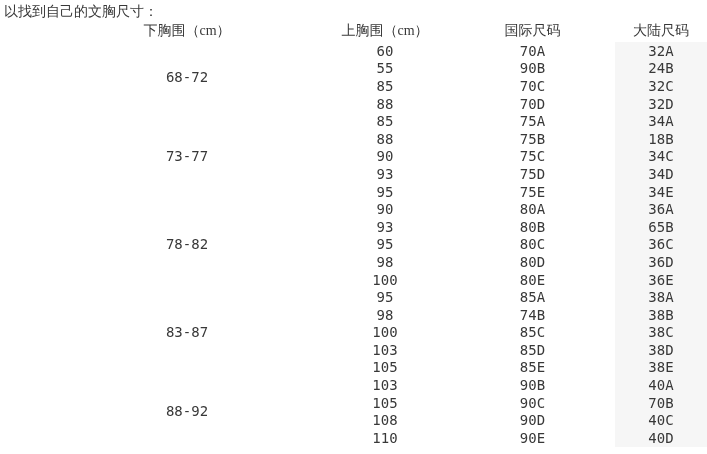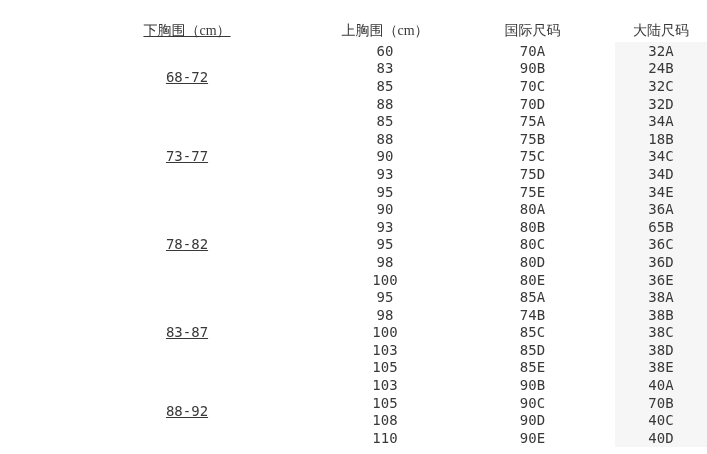--- a/index.html
+++ b/index.html
@@ -45,28 +45,29 @@
   }
   td {
     height: 17.6px;
     font-size: 14px;
     text-align: center;
     vertical-align: middle;
     color: #383838;
     font-family: "DejaVu Sans Mono", "Liberation Mono", monospace;
     white-space: nowrap;
   }
-  th.c1, td.c1 { padding-left: 54px; text-decoration: underline; }
+  th.c1, td.c1 { padding-left: 54px; }
   td.c1 { vertical-align: middle; }
   td.c4 { background: #f6f6f6; margin-top: 24px; }
 </style>
 </head>
 <body>
 
 <div class="page">
+  <div class="title">以找到自己的文胸尺寸：</div>
 
   <table class="size-table">
     <colgroup>
       <col class="w1">
         <col class="w2">
         <col class="w3">
         <col class="w4">
     </colgroup>
     <thead>
       <tr>
@@ -77,21 +78,21 @@
       </tr>
     </thead>
     <tbody>
         <tr>
           <td class="c1" rowspan="4">68-72</td>
           <td class="c2">60</td>
           <td class="c3">70A</td>
           <td class="c4">32A</td>
         </tr>
         <tr>
-          <td class="c2">83</td>
+          <td class="c2">55</td>
           <td class="c3">90B</td>
           <td class="c4">24B</td>
         </tr>
         <tr>
           <td class="c2">85</td>
           <td class="c3">70C</td>
           <td class="c4">32C</td>
         </tr>
         <tr>
           <td class="c2">88</td>

